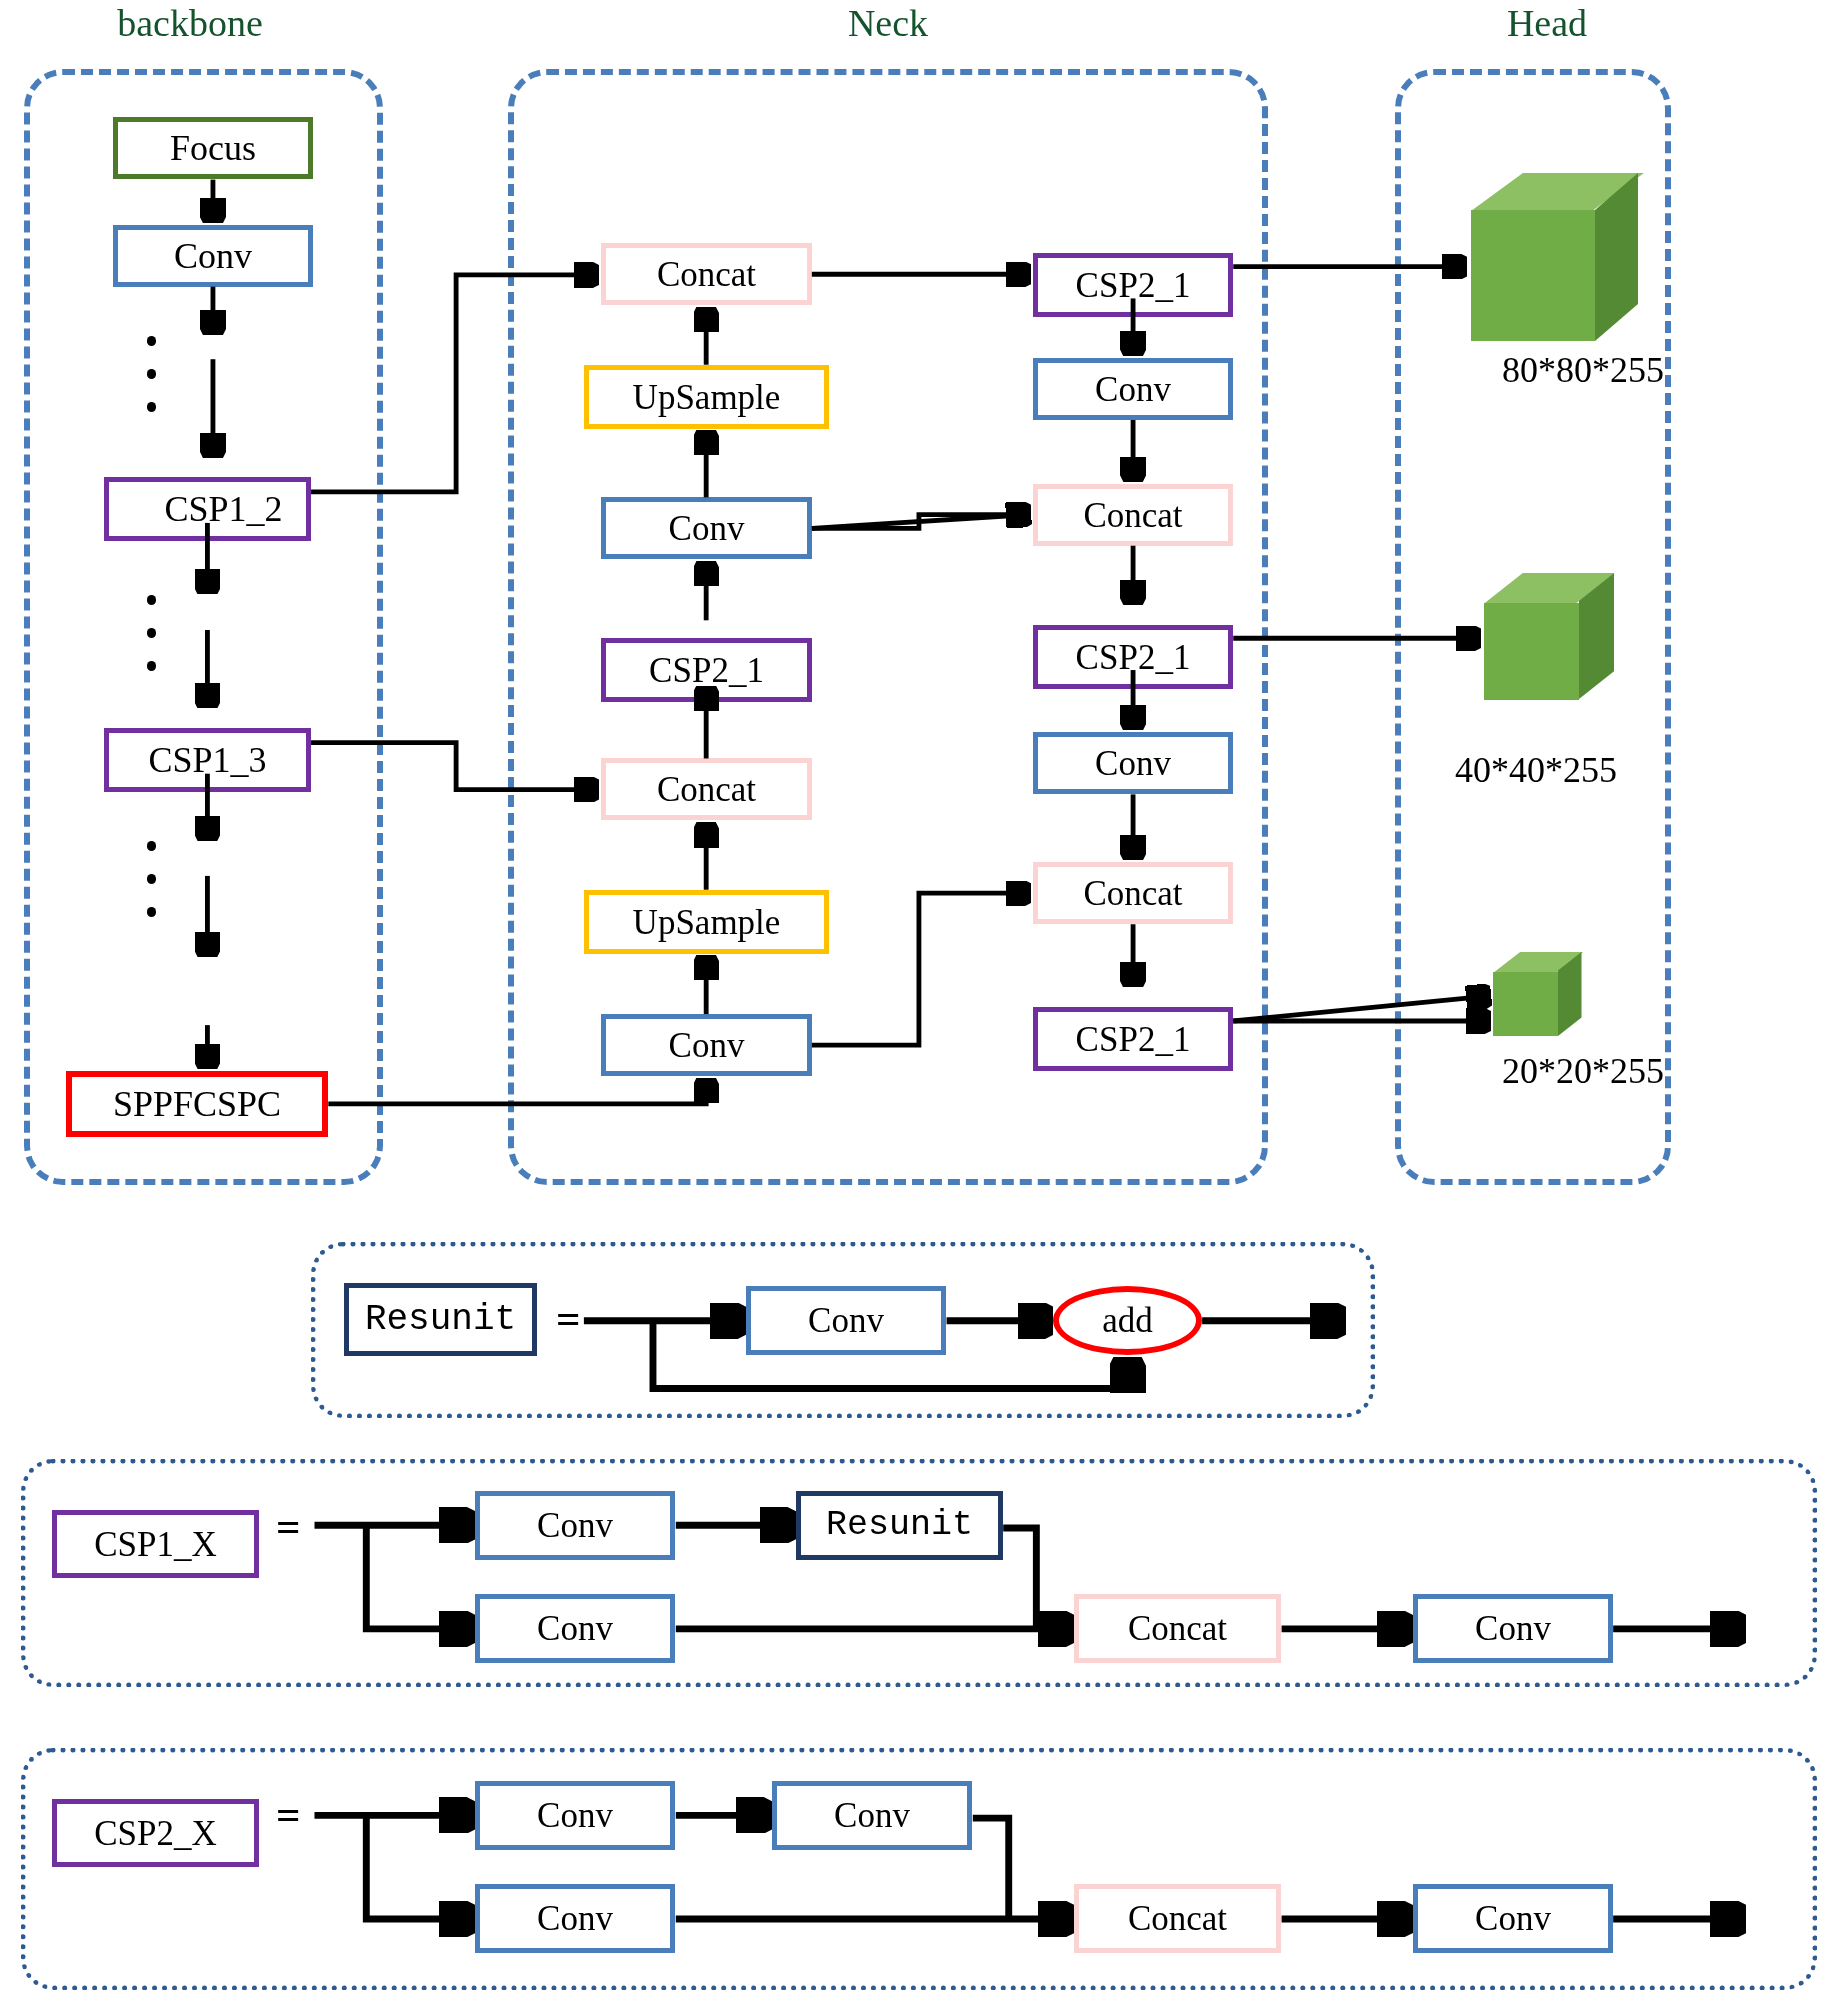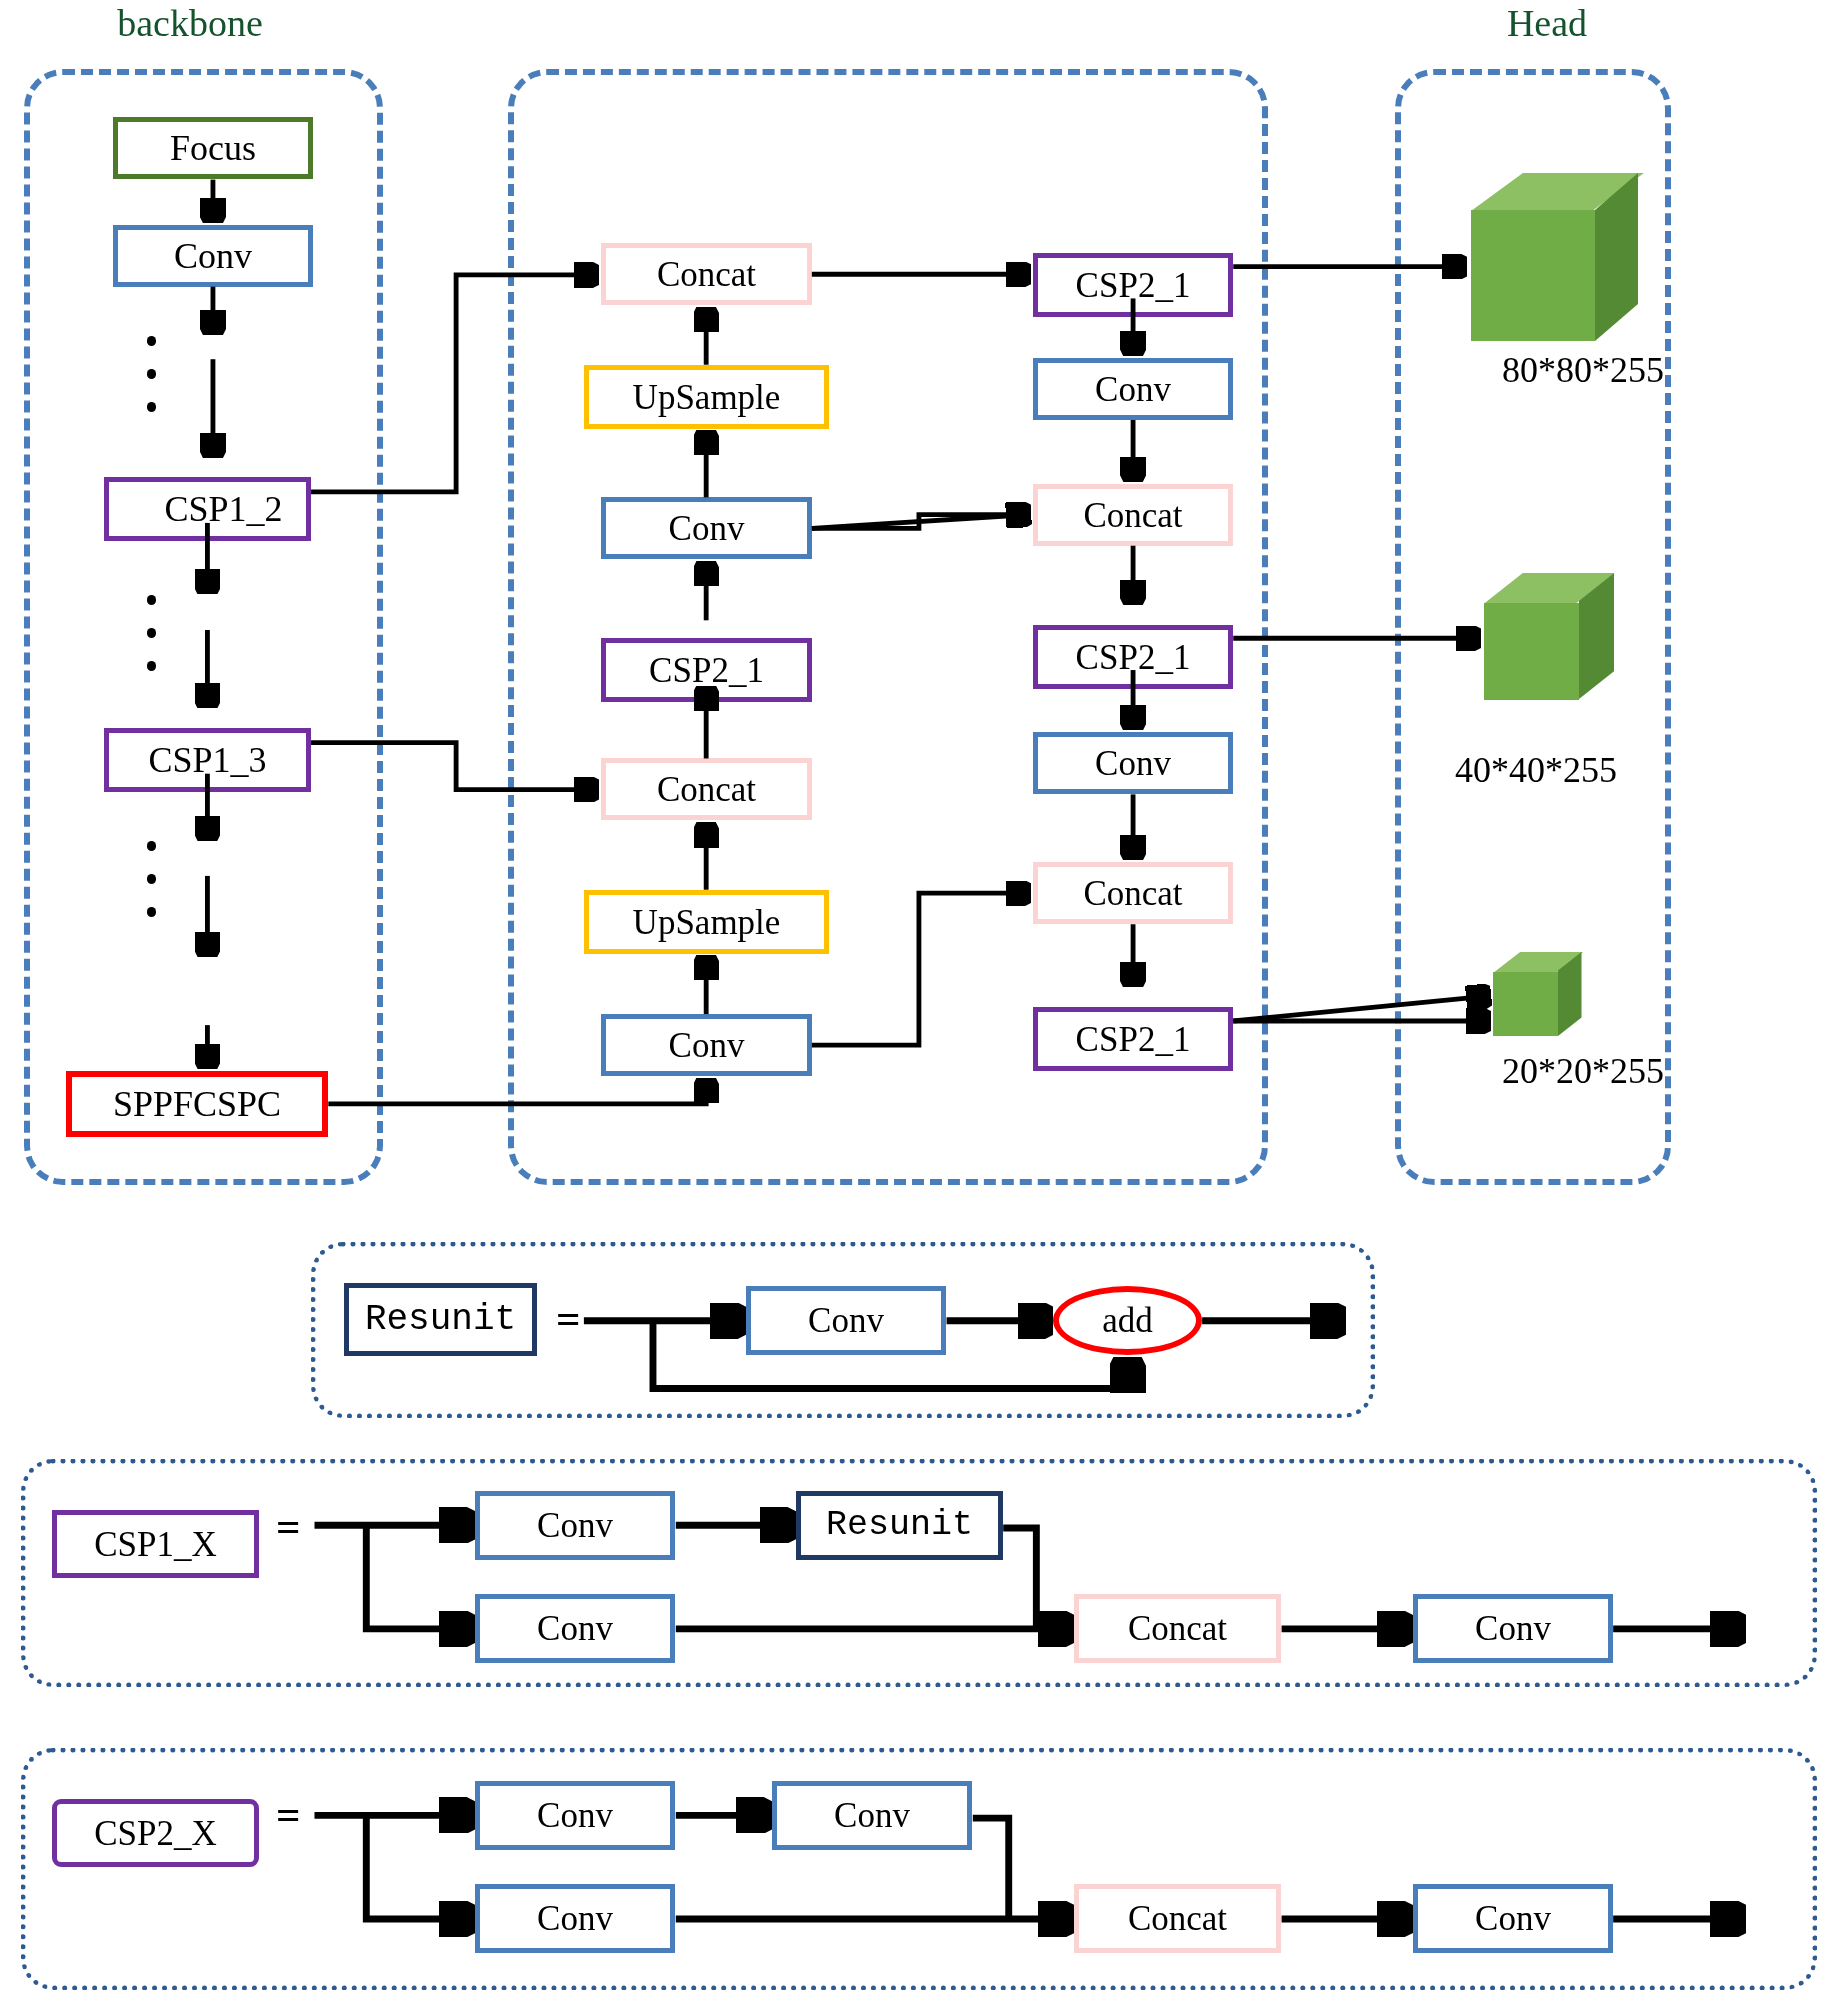--- a/index.html
+++ b/index.html
@@ -131,20 +131,21 @@
   }
   #wires path, #wires line { fill: none; stroke: #000; stroke-width: 7; }
   #wires .thick { stroke-width: 10; }
 </style>
 </head>
 <body>
 
 <div id="canvas">
 
   <div class="section-title" style="left:24px; top:3.5px; width:332px;">backbone</div>
+  <div class="section-title" style="left:508px; top:3.5px; width:760px;">Neck</div>
   <div class="section-title" style="left:1395px; top:3.5px; width:304px;">Head</div>
 
   <div class="group-box" style="left:24px; top:69px; width:359px; height:1116px;"></div>
   <div class="group-box" style="left:508px; top:69px; width:760px; height:1116px;"></div>
   <div class="group-box" style="left:1395px; top:69px; width:276px; height:1116px;"></div>
 
   <div class="node n-green" style="left:113px; top:117px; width:200px; height:62px; font-size:36px;">Focus</div>
 
   <div class="node n-blue" style="left:113px; top:225px; width:200px; height:62px; font-size:36px;">Conv</div>
 
@@ -248,21 +249,21 @@
   <div class="node n-navy" style="left:796px; top:1491px; width:207px; height:69px; font-size:35px;">Resunit</div>
 
   <div class="node n-blue" style="left:475px; top:1594px; width:200px; height:69px; font-size:35px;">Conv</div>
 
   <div class="node n-pink" style="left:1074px; top:1594px; width:207px; height:69px; font-size:35px;">Concat</div>
 
   <div class="node n-blue" style="left:1413px; top:1594px; width:200px; height:69px; font-size:35px;">Conv</div>
 
   <div class="legend-box" style="left:21px; top:1748px; width:1796px; height:242px;"></div>
 
-  <div class="node n-purple" style="left:52px; top:1781px; width:207px; height:68px; font-size:35px;border-radius:9px;">CSP2_X</div>
+  <div class="node n-purple" style="left:52px; top:1781px; width:207px; height:68px; font-size:35px;">CSP2_X</div>
   <div class="eq" style="left:276px; top:1793px;">=</div>
 
   <div class="node n-blue" style="left:475px; top:1781px; width:200px; height:69px; font-size:35px;">Conv</div>
 
   <div class="node n-blue" style="left:772px; top:1781px; width:200px; height:69px; font-size:35px;">Conv</div>
 
   <div class="node n-blue" style="left:475px; top:1884px; width:200px; height:69px; font-size:35px;">Conv</div>
 
   <div class="node n-pink" style="left:1074px; top:1884px; width:207px; height:69px; font-size:35px;">Concat</div>
 

